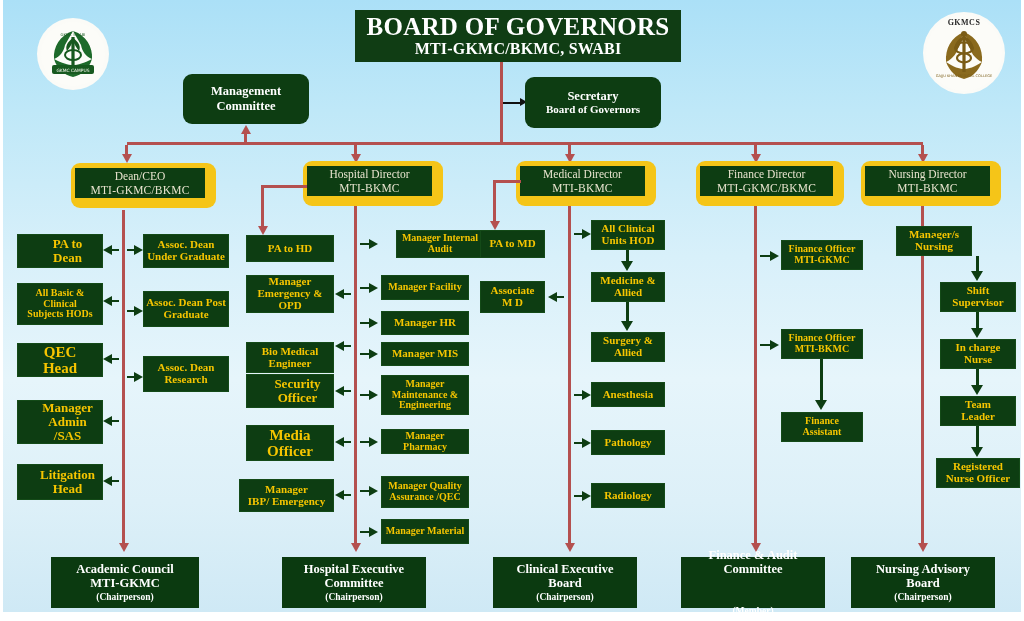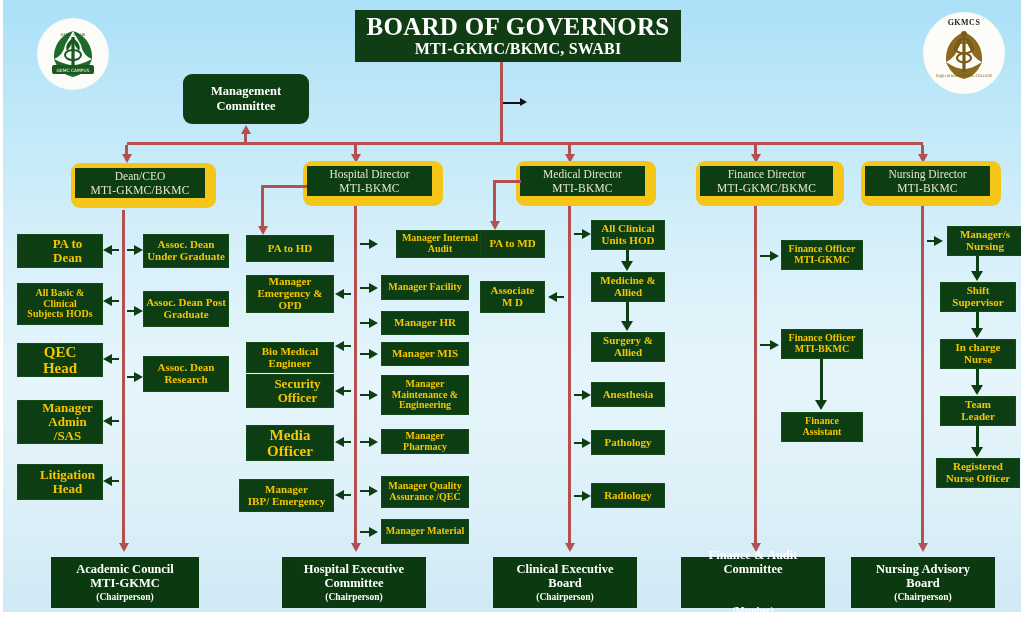--- a/index.html
+++ b/index.html
@@ -135,20 +135,24 @@
   <div class="box banner" style="left:352px;top:10px;width:326px;height:52px;">
     <span class="l1">BOARD OF GOVERNORS</span>
     <span class="l2">MTI-GKMC/BKMC, SWABI</span>
   </div>
 
   <div class="vline" style="left:497px;top:62px;width:3px;height:80px;"></div>
 
   <div class="hline" style="left:500px;top:102px;width:18px;height:2px;background:#111;"></div>
   <div class="arrow ar-right-dk" style="left:517px;top:98px;"></div>
 
+  <div class="box rounded" style="left:522px;top:77px;width:136px;height:51px;">
+    <span class="l1">Secretary</span>
+    <span class="l2">Board of Governors</span>
+  </div>
 
   <div class="box rounded" style="left:180px;top:74px;width:126px;height:50px;">
     <span class="l1">Management</span>
     <span class="l1">Committee</span>
   </div>
   <div class="vline" style="left:241px;top:133px;width:3px;height:12px;"></div>
   <div class="arrow ar-up" style="left:238px;top:125px;"></div>
 
   <div class="hline" style="left:124px;top:142px;width:796px;height:3px;"></div>
 
@@ -385,21 +389,21 @@
   <div class="gline" style="left:757px;top:255px;width:12px;height:2px;"></div>
   <div class="arrow g-right" style="left:767px;top:251px;"></div>
   <div class="gline" style="left:757px;top:344px;width:12px;height:2px;"></div>
   <div class="arrow g-right" style="left:767px;top:340px;"></div>
   <div class="gline" style="left:817px;top:359px;width:3px;height:42px;"></div>
   <div class="arrow g-down" style="left:812px;top:400px;"></div>
 
   <div class="vline" style="left:918px;top:206px;width:3px;height:338px;"></div>
   <div class="arrow ar-down" style="left:915px;top:543px;"></div>
 
-  <div class="box leaf" style="left:944px;top:226px;width:76px;height:30px;">
+  <div class="box leaf" style="left:893px;top:226px;width:76px;height:30px;">
       <span>Manager/s<br>Nursing</span>
     </div>
   <div class="box leaf" style="left:937px;top:282px;width:76px;height:30px;">
       <span>Shift<br>Supervisor</span>
     </div>
   <div class="box leaf" style="left:937px;top:339px;width:76px;height:30px;">
       <span>In charge<br>Nurse</span>
     </div>
   <div class="box leaf" style="left:937px;top:396px;width:76px;height:30px;">
       <span>Team<br>Leader</span>

